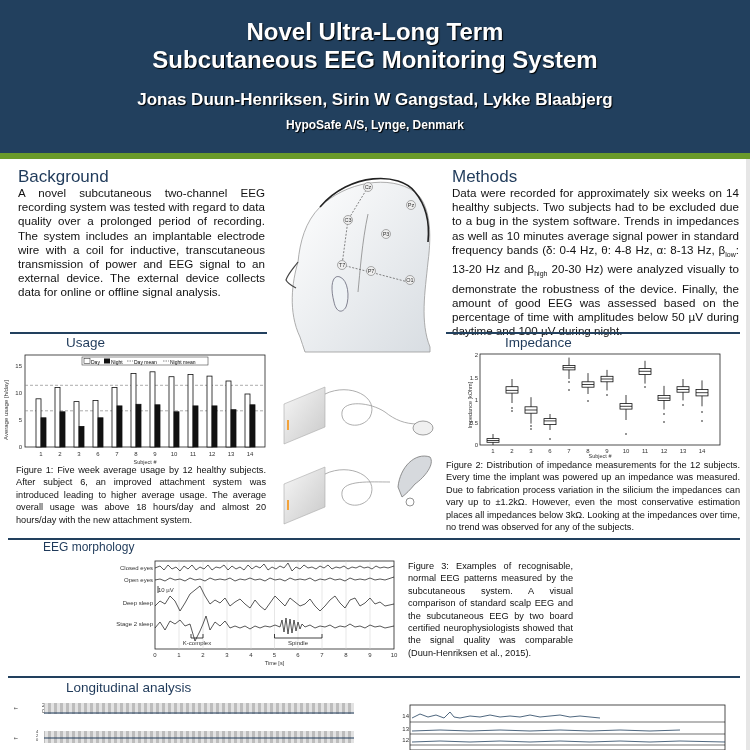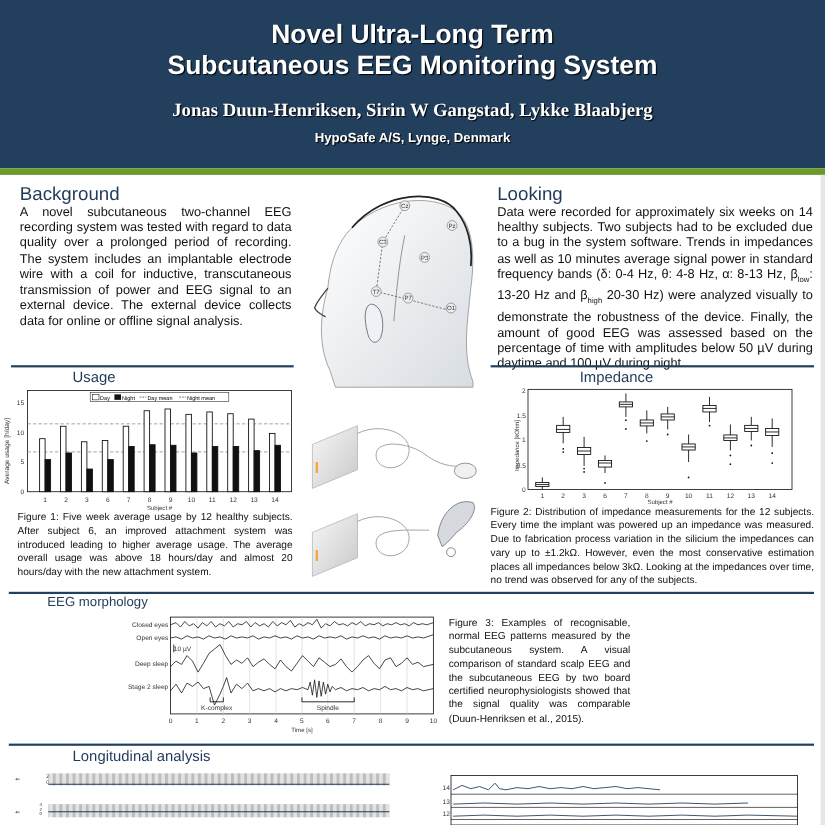--- a/index.html
+++ b/index.html
@@ -3,21 +3,21 @@
 <meta charset="utf-8">
 <style>
   * { box-sizing: border-box; margin: 0; padding: 0; }
   html, body { width: 750px; height: 750px; overflow: hidden; background: #ffffff; font-family: "Liberation Sans", sans-serif; color: #111; }
   .poster { position: relative; width: 750px; height: 750px; }
 
   .header { position: absolute; left: 0; top: 0; width: 750px; height: 153px; background: #22405e; text-align: center; color: #fff; }
   .header .title { position: absolute; left: 0; width: 750px; font-weight: bold; font-size: 24px; line-height: 28px; text-shadow: 1px 1px 1px #000; }
   .header .t1 { top: 18px; }
   .header .t2 { top: 46px; }
-  .header .authors { position: absolute; top: 90px; width: 750px; font-weight: bold; font-size: 17px; text-shadow: 1px 1px 1px #000; font-family: Liberation Serif, serif; }
+  .header .authors { position: absolute; top: 90px; width: 750px; font-weight: bold; font-size: 17px; text-shadow: 1px 1px 1px #000; }
   .header .affil { position: absolute; top: 118px; width: 750px; font-weight: bold; font-size: 12px; text-shadow: 1px 1px 1px #000; }
   .greenbar { position: absolute; left: 0; top: 153px; width: 750px; height: 6px; background: #6a9a2a; }
   .rightedge { position: absolute; right: 0; top: 159px; width: 4px; height: 591px; background: #e6e6e6; }
 
   .sec-title { position: absolute; font-weight: normal; color: #1f3a5a; }
   .sec-title.big { font-size: 17px; }
   .sec-title.mid { font-size: 13.5px; margin-left: 48px; }
   .body-text { position: absolute; font-size: 11.6px; line-height: 14.2px; text-align: justify; color: #111; }
   .caption { position: absolute; font-size: 9.2px; line-height: 12.4px; text-align: justify; color: #111; }
   .rule { position: absolute; height: 2px; background: #22405e; }
@@ -34,21 +34,21 @@
     <div class="title t2">Subcutaneous EEG Monitoring System</div>
     <div class="authors">Jonas Duun-Henriksen, Sirin W Gangstad, Lykke Blaabjerg</div>
     <div class="affil">HypoSafe A/S, Lynge, Denmark</div>
   </div>
   <div class="greenbar"></div>
   <div class="rightedge"></div>
 
   <div class="sec-title big" style="left:18px; top:167px;">Background</div>
   <div class="body-text" style="left:18px; top:186px; width:247px;">A novel subcutaneous two-channel EEG recording system was tested with regard to data quality over a prolonged period of recording. The system includes an implantable electrode wire with a coil for inductive, transcutaneous transmission of power and EEG signal to an external device. The external device collects data for online or offline signal analysis.</div>
 
-  <div class="sec-title big" style="left:452px; top:167px;">Looking</div>
+  <div class="sec-title big" style="left:452px; top:167px;">Methods</div>
   <div class="body-text" style="left:452px; top:186px; width:287px;"><span>Data were recorded for approximately six weeks on 14 healthy subjects. Two subjects had to be excluded due to a bug in the system software. Trends in impedances as well as 10 minutes average signal power in standard frequency bands (δ: 0-4 Hz, θ: 4-8 Hz, α: 8-13 Hz, β</span><sub style="font-size:7px">low</sub><span>: 13-20 Hz and β</span><sub style="font-size:7px">high</sub><span> 20-30 Hz) were analyzed visually to demonstrate the robustness of the device. Finally, the amount of good EEG was assessed based on the percentage of time with amplitudes below 50 µV during daytime and 100 µV during night.</span></div>
 
   <svg style="position:absolute; left:270px; top:162px;" width="180" height="375" viewBox="0 0 180 375">
     <defs>
       <linearGradient id="headg" x1="0" x2="1" y1="0" y2="1">
         <stop offset="0" stop-color="#ffffff"></stop>
           <stop offset="1" stop-color="#d8dde2"></stop>
       </linearGradient>
       <linearGradient id="boxg" x1="0" x2="1" y1="0" y2="1">
         <stop offset="0" stop-color="#f7f7f7"></stop>
@@ -177,21 +177,21 @@
       <text x="111" y="13.5" font-size="5">Night</text>
       <line x1="127" y1="11" x2="133" y2="11" stroke="#888" stroke-dasharray="1.5,1"></line>
       <text x="134" y="13.5" font-size="5">Day mean</text>
       <line x1="163" y1="11" x2="169" y2="11" stroke="#888" stroke-dasharray="1.5,1"></line>
       <text x="170" y="13.5" font-size="5">Night mean</text>
     </g>
   </svg>
   <div class="caption" style="left:16px; top:464px; width:250px;">Figure 1: Five week average usage by 12 healthy subjects. After subject 6, an improved attachment system was introduced leading to higher average usage. The average overall usage was above 18 hours/day and almost 20 hours/day with the new attachment system.</div>
 
   <div class="rule" style="left:446px; top:332px; width:294px;"></div>
-  <div class="sec-title mid" style="left:479px; top:335px;">Impedance</div>
+  <div class="sec-title mid" style="left:457px; top:335px;">Impedance</div>
   <svg style="position:absolute; left:440px; top:350px;" width="300" height="110" viewBox="0 0 300 110">
     <text x="32" y="55" font-size="5.5" fill="#333" transform="rotate(-90 32 55)" text-anchor="middle">Impedance [kOhm]</text>
     <rect x="40" y="4" width="240" height="91" fill="#fff" stroke="#222" stroke-width="0.8"></rect>
     <g font-size="6" fill="#333" text-anchor="end">
       <text x="38" y="97">0</text>
         <text x="38" y="75">0.5</text>
         <text x="38" y="52">1</text>
         <text x="38" y="30">1.5</text>
         <text x="38" y="7">2</text>
     </g>

